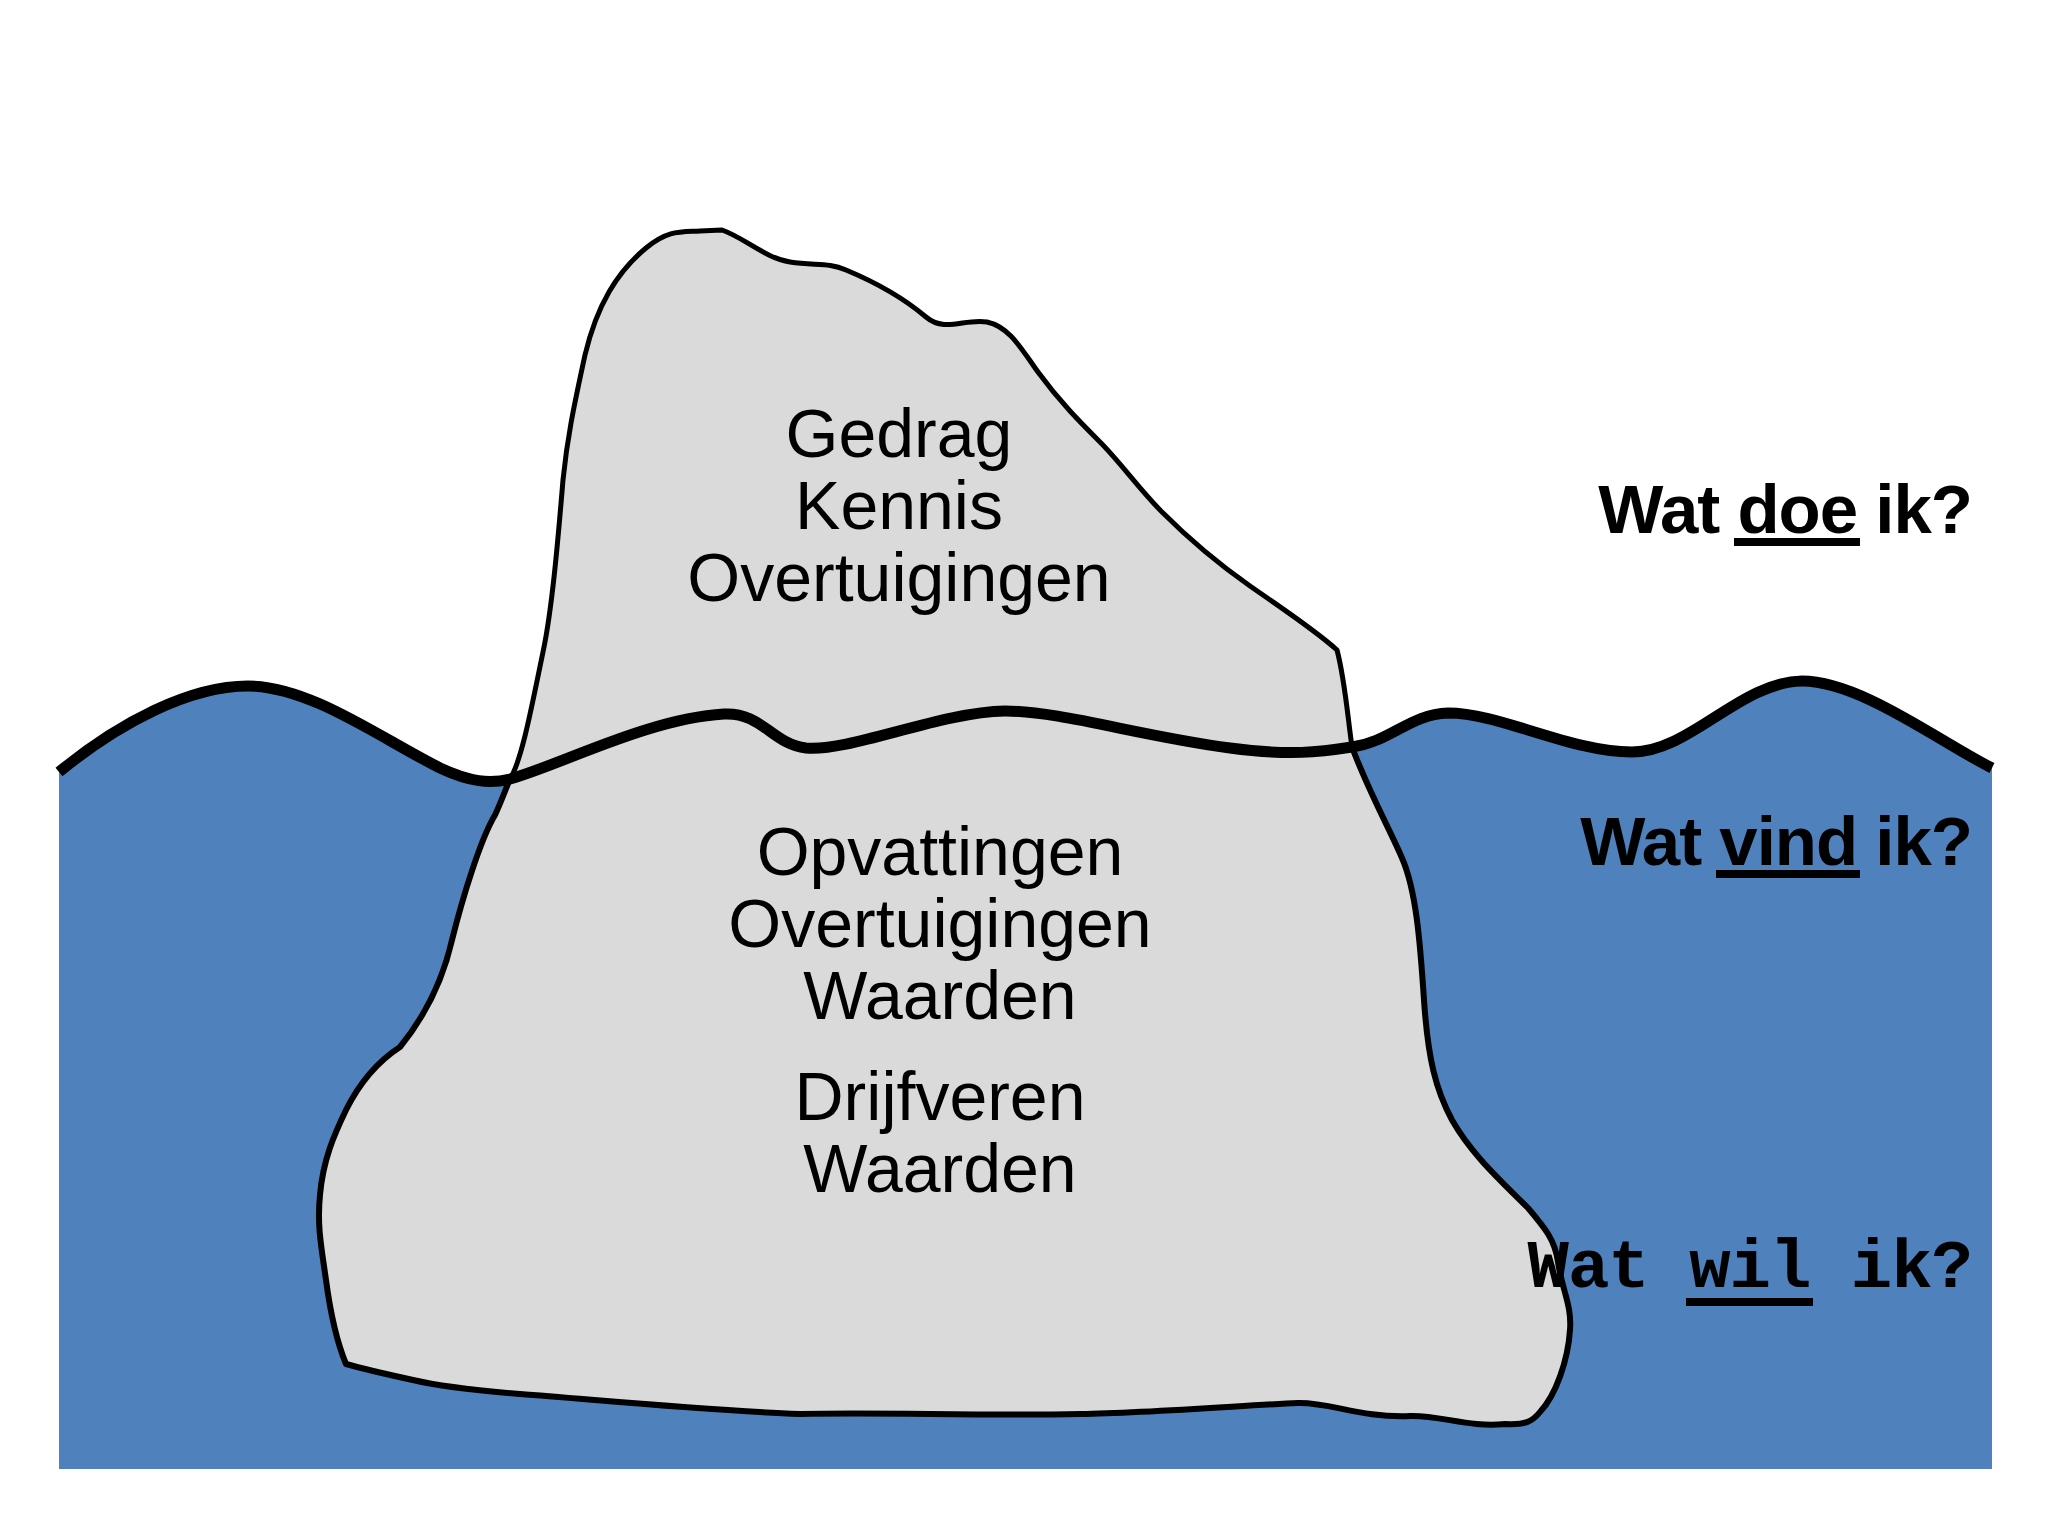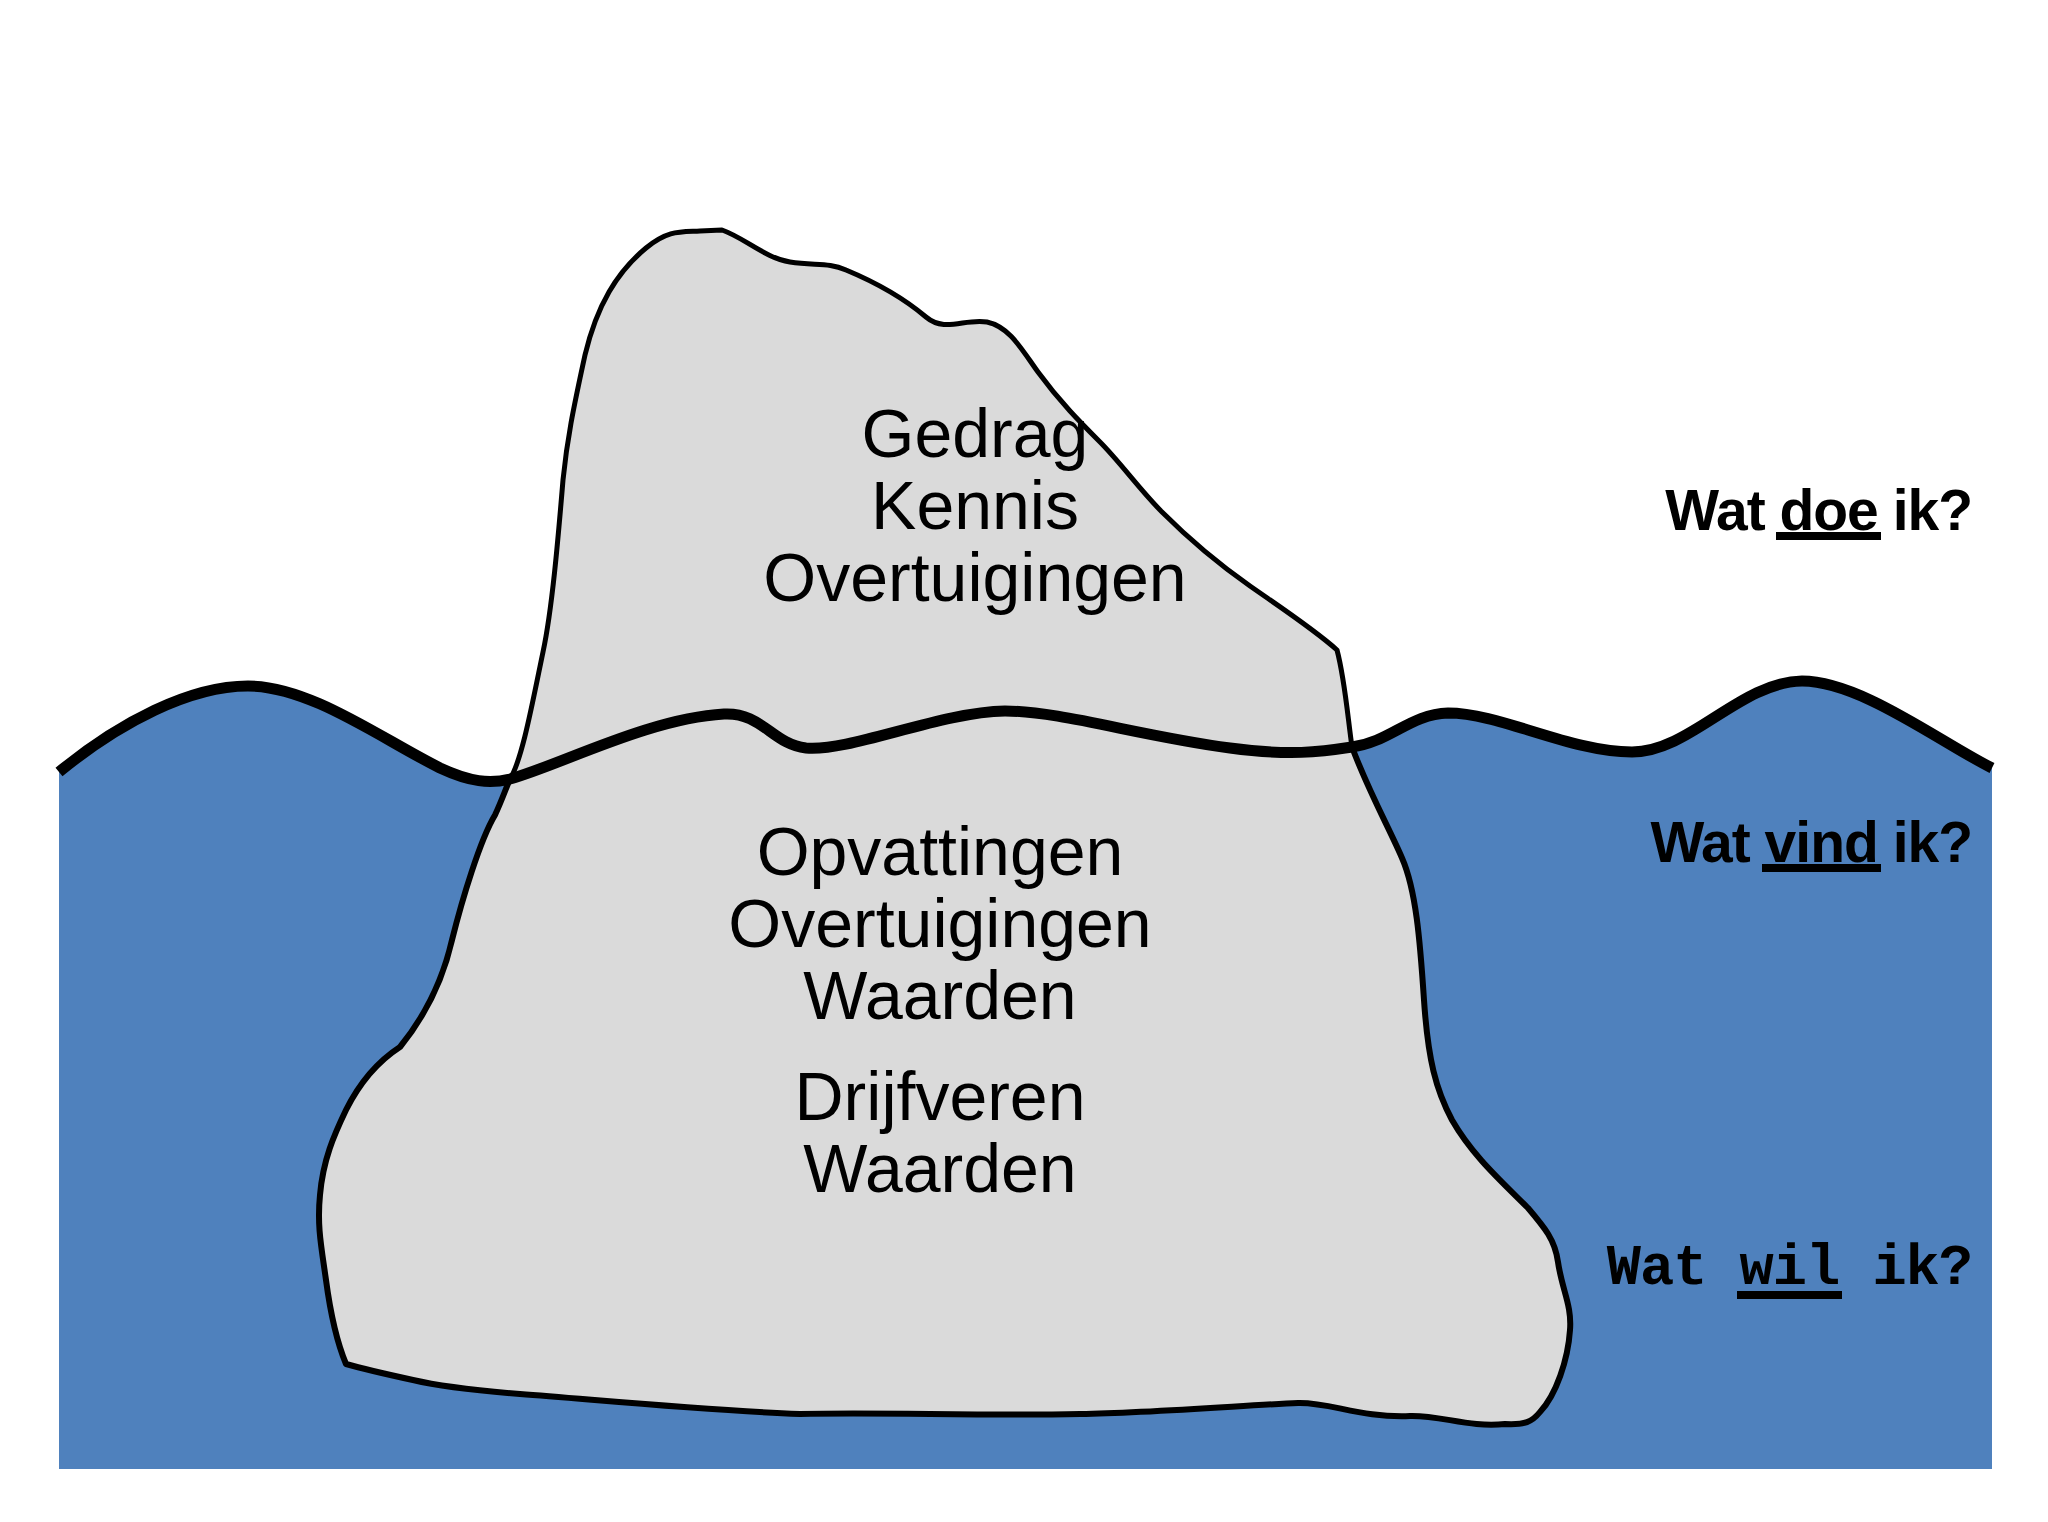--- a/index.html
+++ b/index.html
@@ -18,29 +18,29 @@
 
   .txt {
     position: absolute;
     text-align: center;
     transform: translateX(-50%);
     font-size: 68px;
     line-height: 72px;
     color: #000;
     white-space: nowrap;
   }
-  .block1 { left: 975px; top: 397px;  }
+  .block1 { left: 899px; top: 397px;  }
   .block2 { left: 940px; top: 815px;  }
   .block3 { left: 940px; top: 1060px; }
 
   .q {
     position: absolute;
     right: 76px;
     text-align: right;
-    font-size: 57px;
+    font-size: 69px;
     line-height: 80px;
     font-weight: bold;
     color: #000;
     white-space: pre;
     letter-spacing: -1px;
   }
   .q1 { top: 470px;  }
   .q2 { top: 802px;  }
   .q3 { top: 1229px; font-family: Liberation Mono, monospace; }
 

